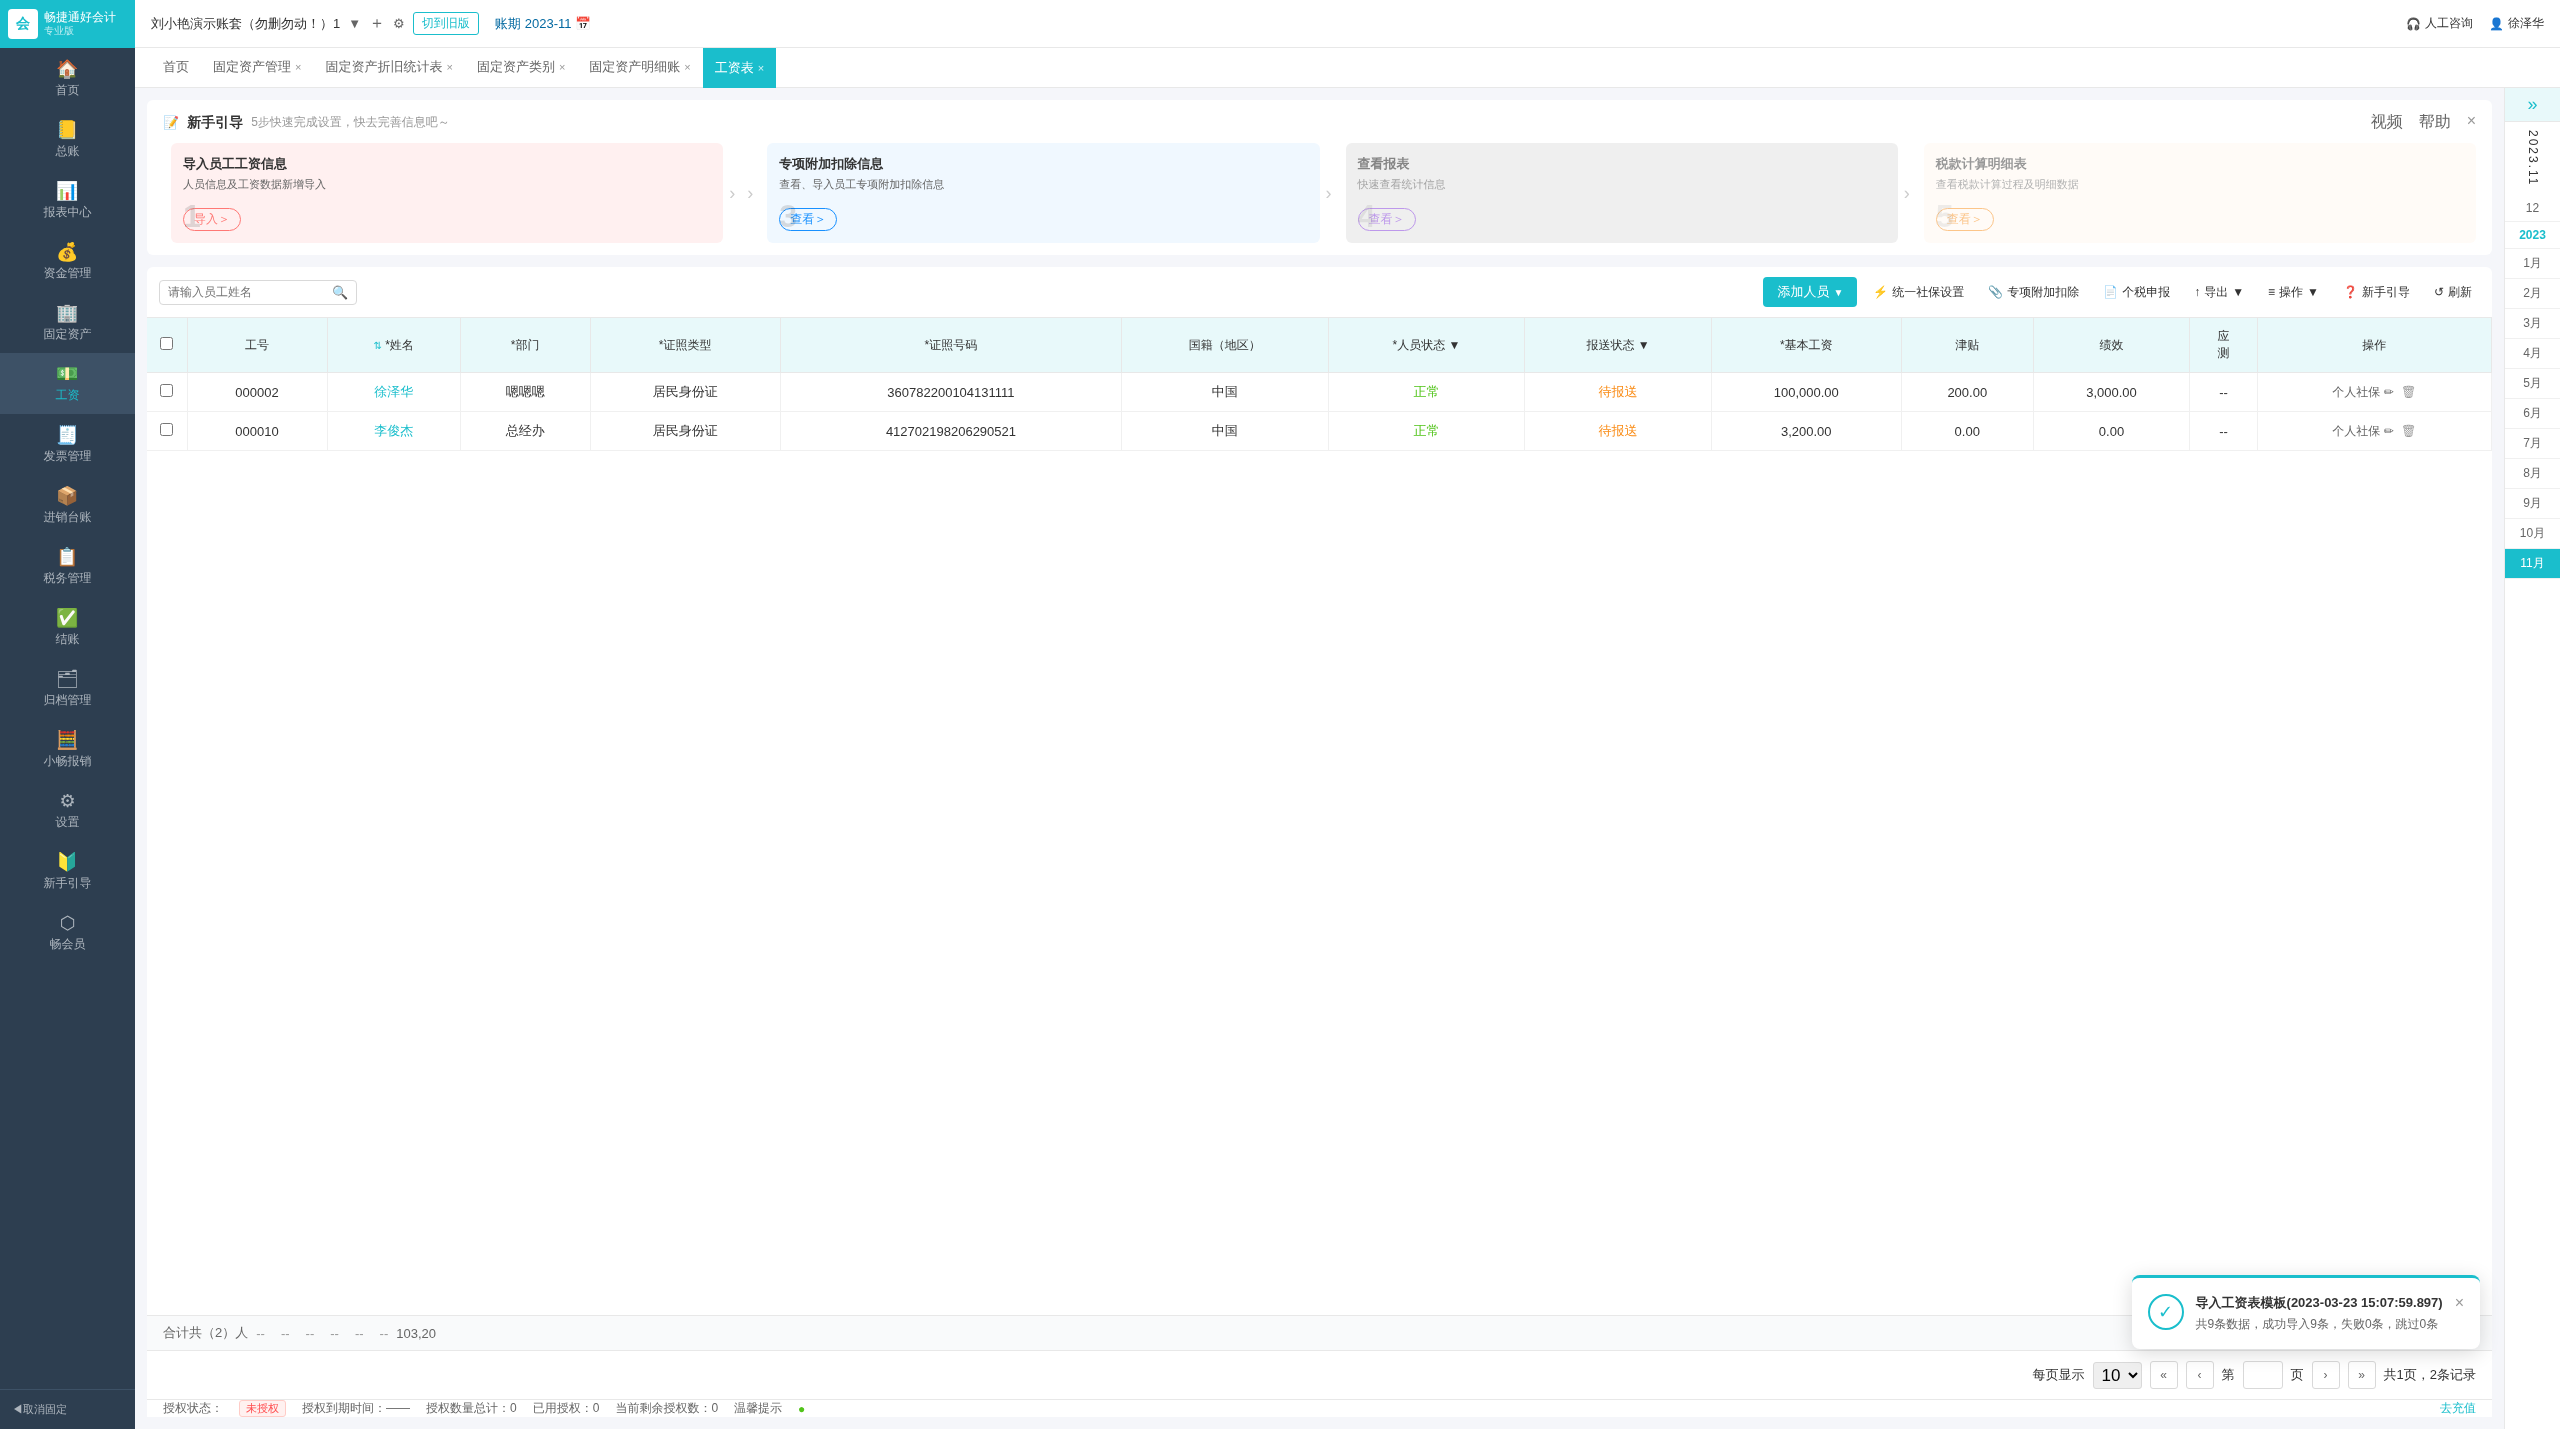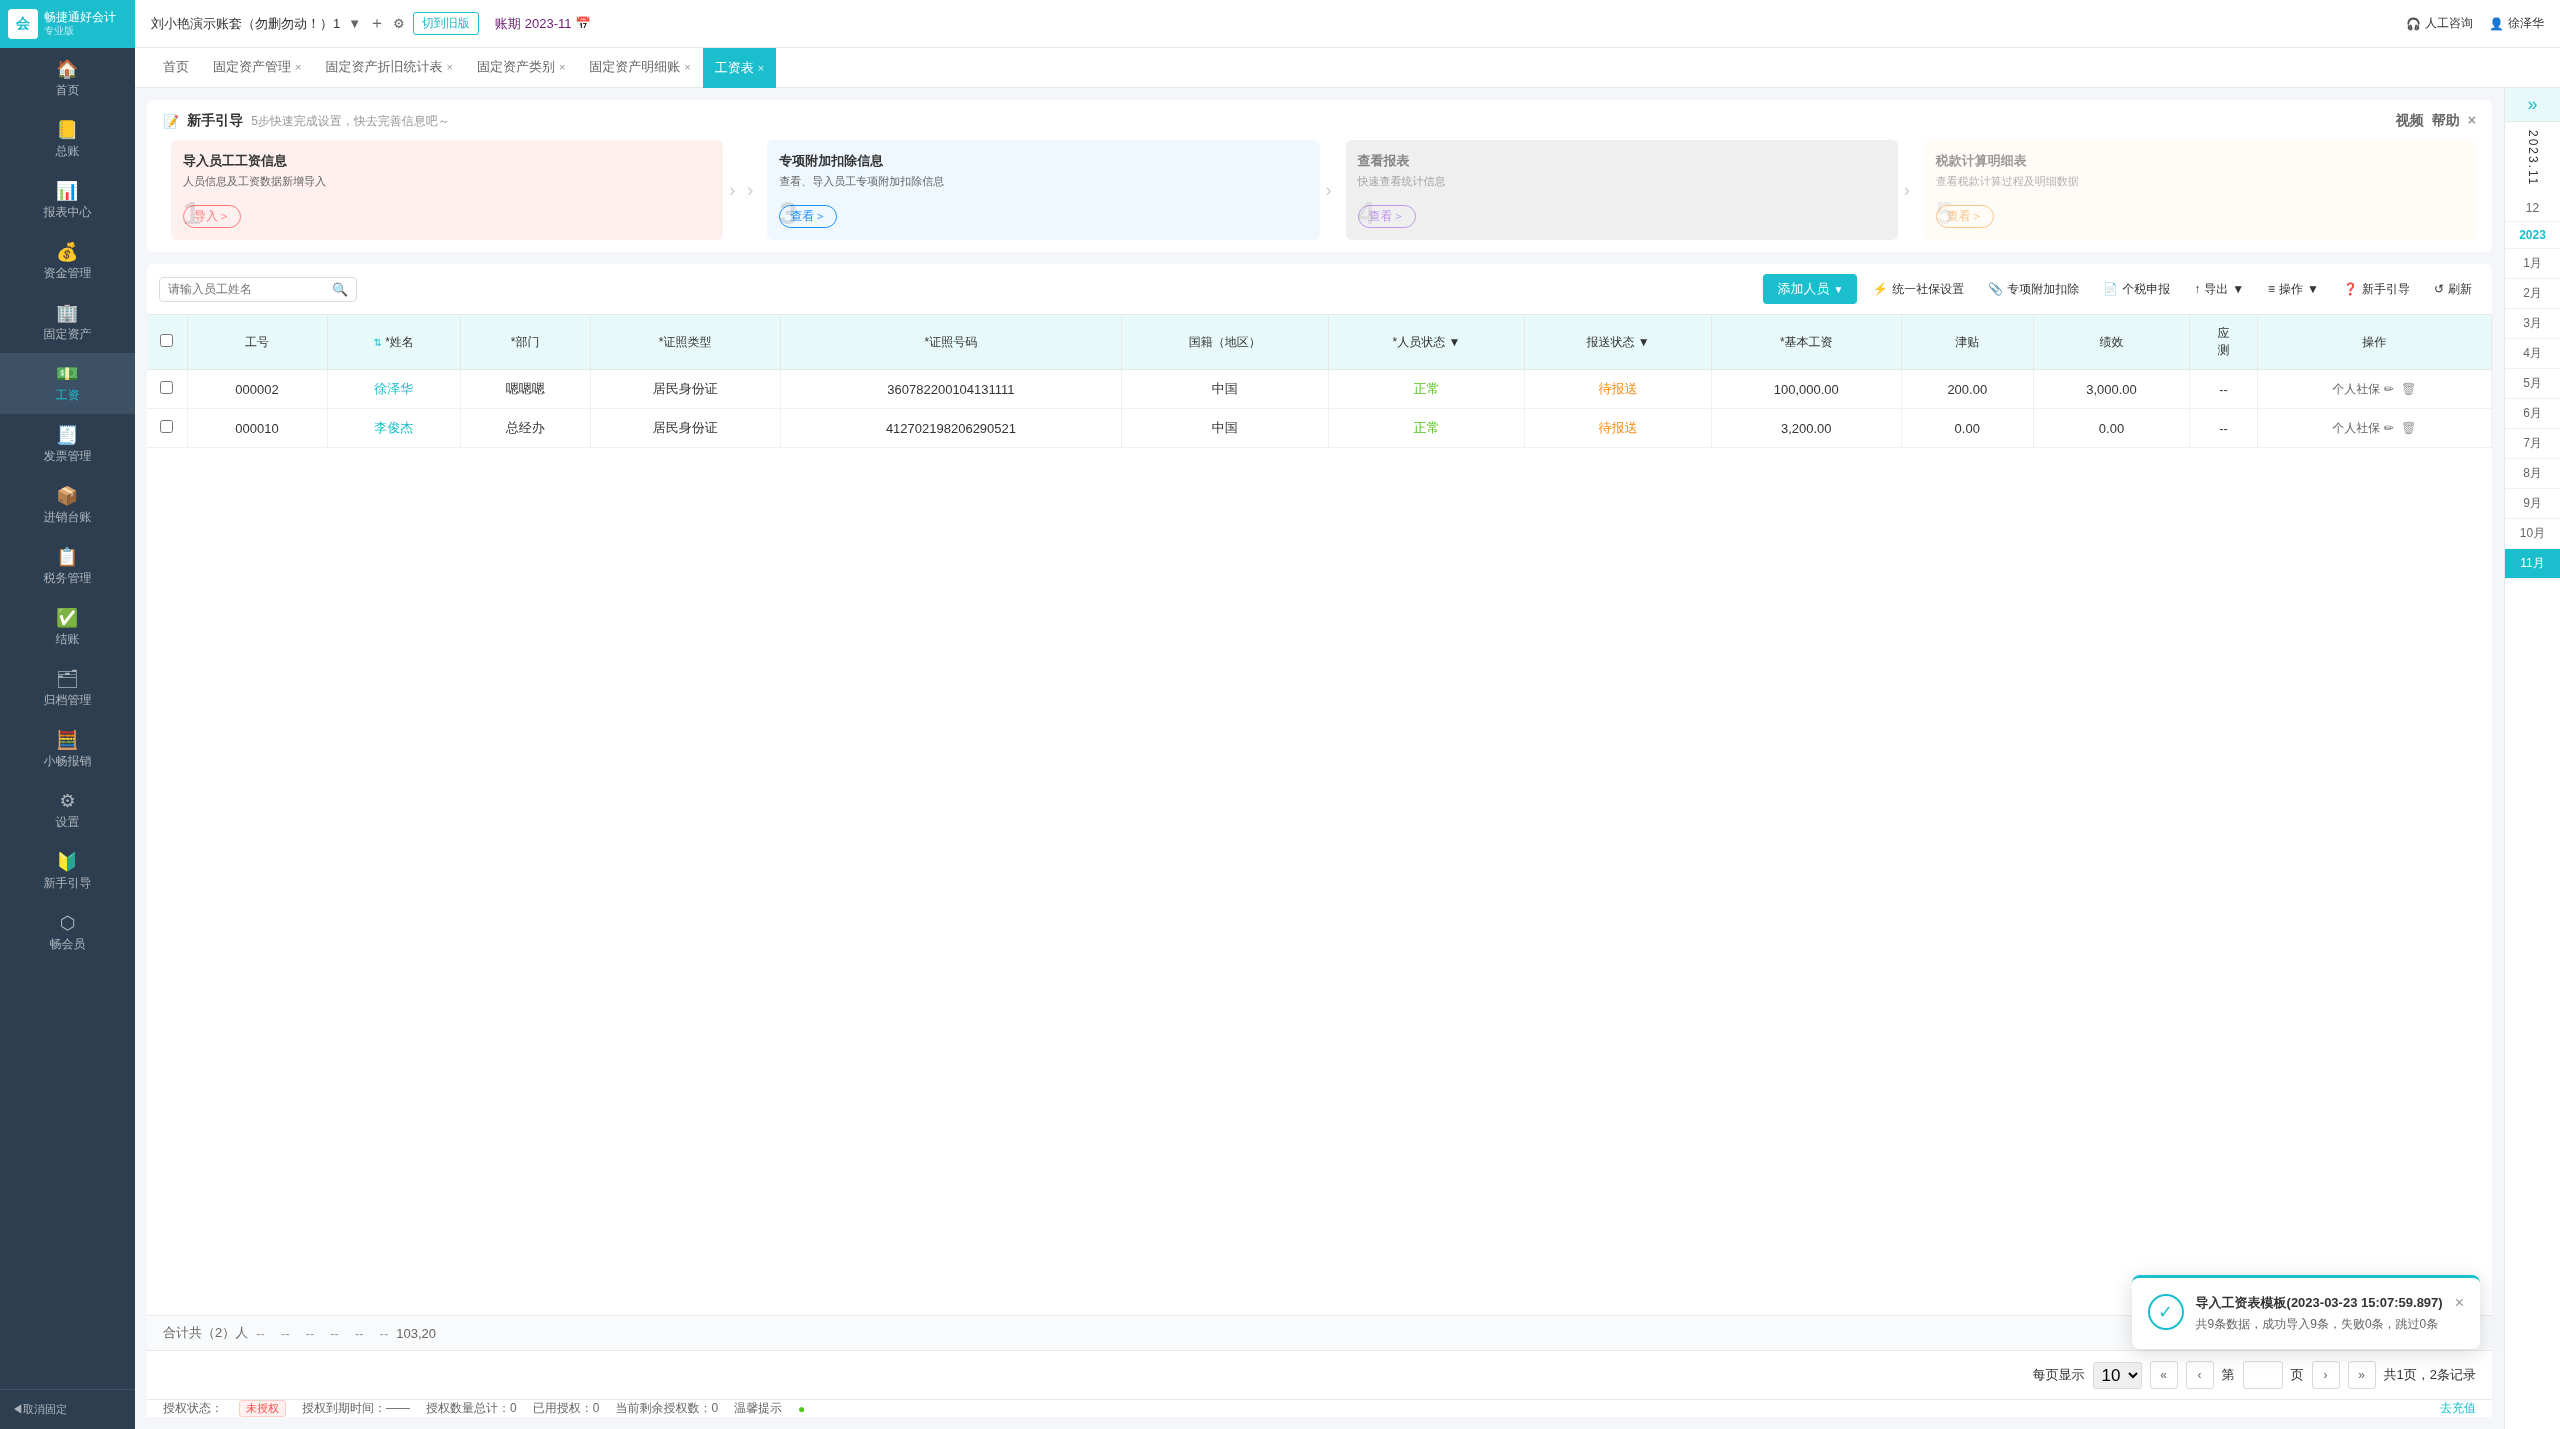--- a/index.html
+++ b/index.html
@@ -64,21 +64,21 @@
     }
     .topbar-account { font-size: 13px; color: #333; }
     .topbar-dropdown { color: #666; cursor: pointer; }
     .topbar-add { color: #666; cursor: pointer; font-size: 16px; }
     .topbar-settings { color: #666; cursor: pointer; }
     .topbar-old-btn {
       border: 1px solid #1abecc; color: #1abecc;
       background: white; padding: 2px 8px; border-radius: 3px;
       cursor: pointer; font-size: 12px;
     }
-    .topbar-period { display: flex; align-items: center; gap: 4px; color: #701a75; margin-left: 8px; }
+    .topbar-period { display: flex; align-items: center; gap: 4px; color: #0369a1; margin-left: 8px; }
     .topbar-right { margin-left: auto; display: flex; align-items: center; gap: 16px; }
     .topbar-consult { display: flex; align-items: center; gap: 4px; color: #333; cursor: pointer; font-size: 12px; }
     .topbar-user { display: flex; align-items: center; gap: 4px; color: #333; font-size: 12px; }
 
     
     .tabbar {
       background: white;
       display: flex; align-items: center;
       border-bottom: 1px solid #e8e8e8;
       padding: 0 16px;
@@ -109,21 +109,21 @@
 
     
     .guide-banner {
       background: white; border-radius: 6px; padding: 12px 16px;
       margin-bottom: 12px; position: relative;
     }
     .guide-title { display: flex; align-items: center; gap: 8px; margin-bottom: 10px; }
     .guide-title-icon { color: #1abecc; }
     .guide-title-text { font-size: 14px; font-weight: bold; color: #333; }
     .guide-title-sub { font-size: 12px; color: #999; }
-    .guide-title-links { margin-left: auto; display: flex; gap: 8px; font-size: 14px; color: #666; font-weight: bold; }
+    .guide-title-links { margin-left: auto; display: flex; gap: 16px; font-size: 16px; color: #666; }
     .guide-close { cursor: pointer; color: #999; }
     .guide-steps { display: flex; align-items: center; gap: 0; }
     .guide-step {
       flex: 1; border-radius: 6px; padding: 12px;
       display: flex; flex-direction: column;
       min-height: 100px; position: relative; margin-left: 8px;
     }
     .guide-step-1 { background: #fff0f0; }
     .guide-step-2 { background: #f0fff8; }
     .guide-step-3 { background: #f0f8ff; }

